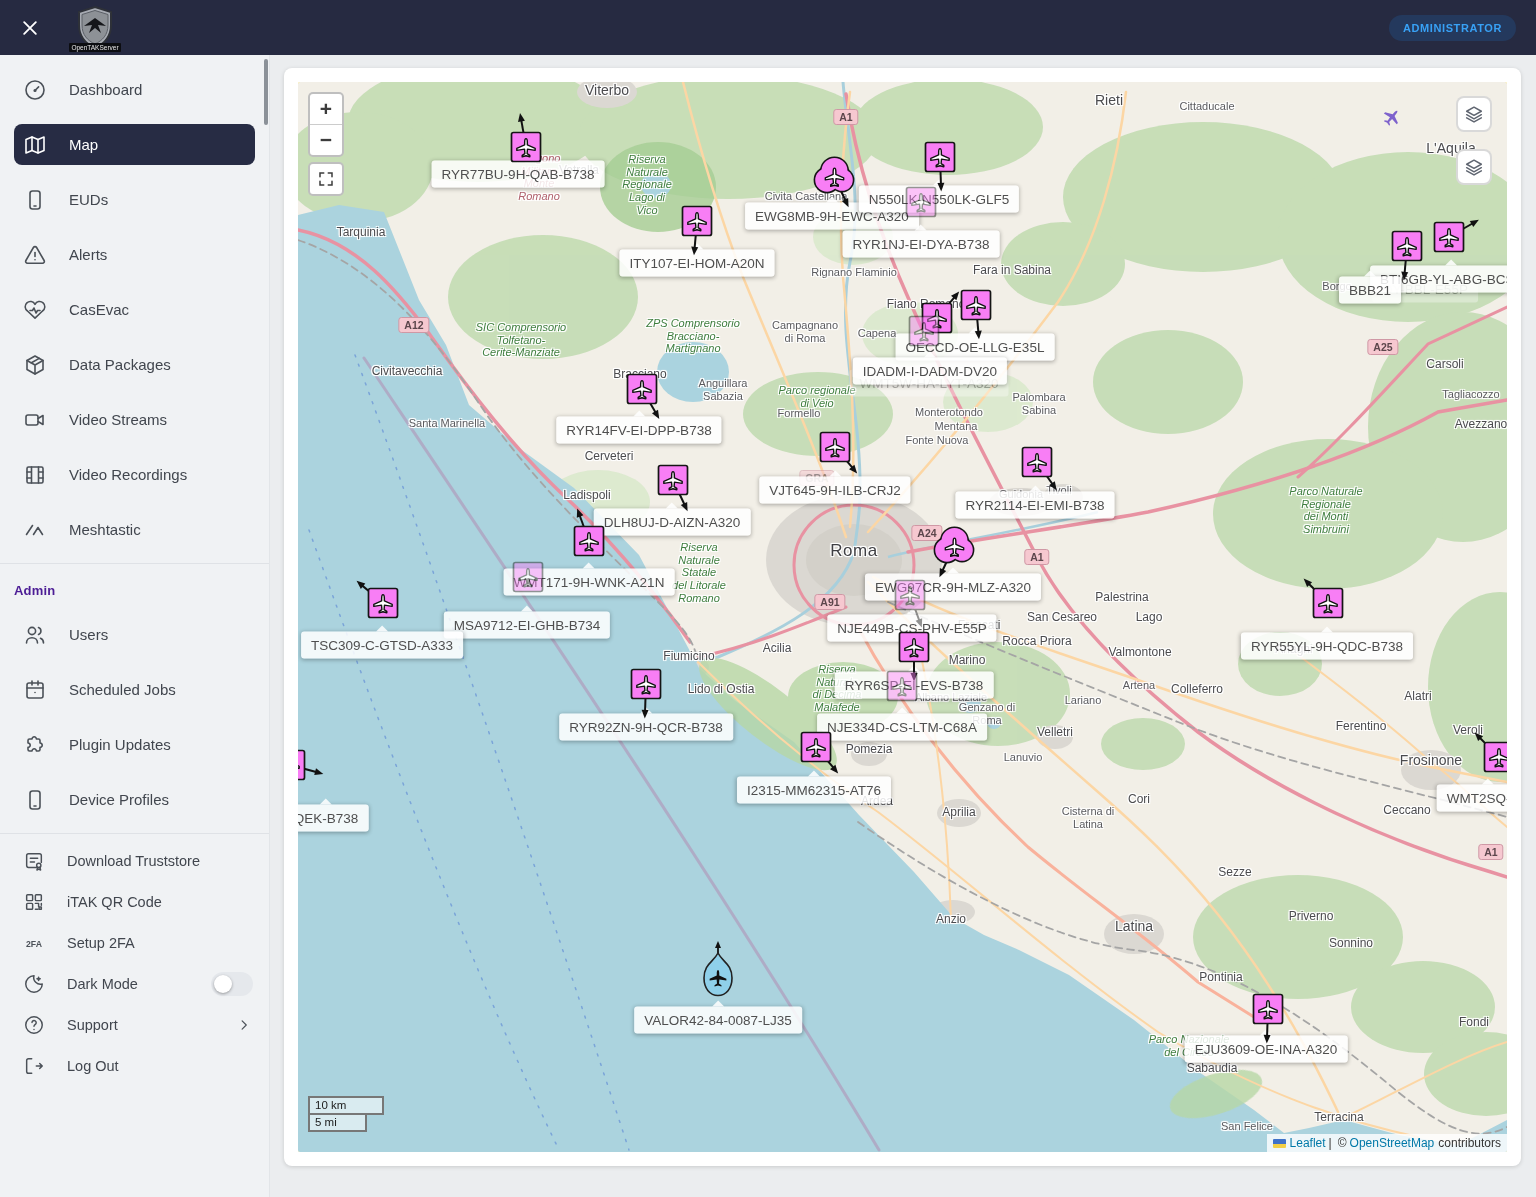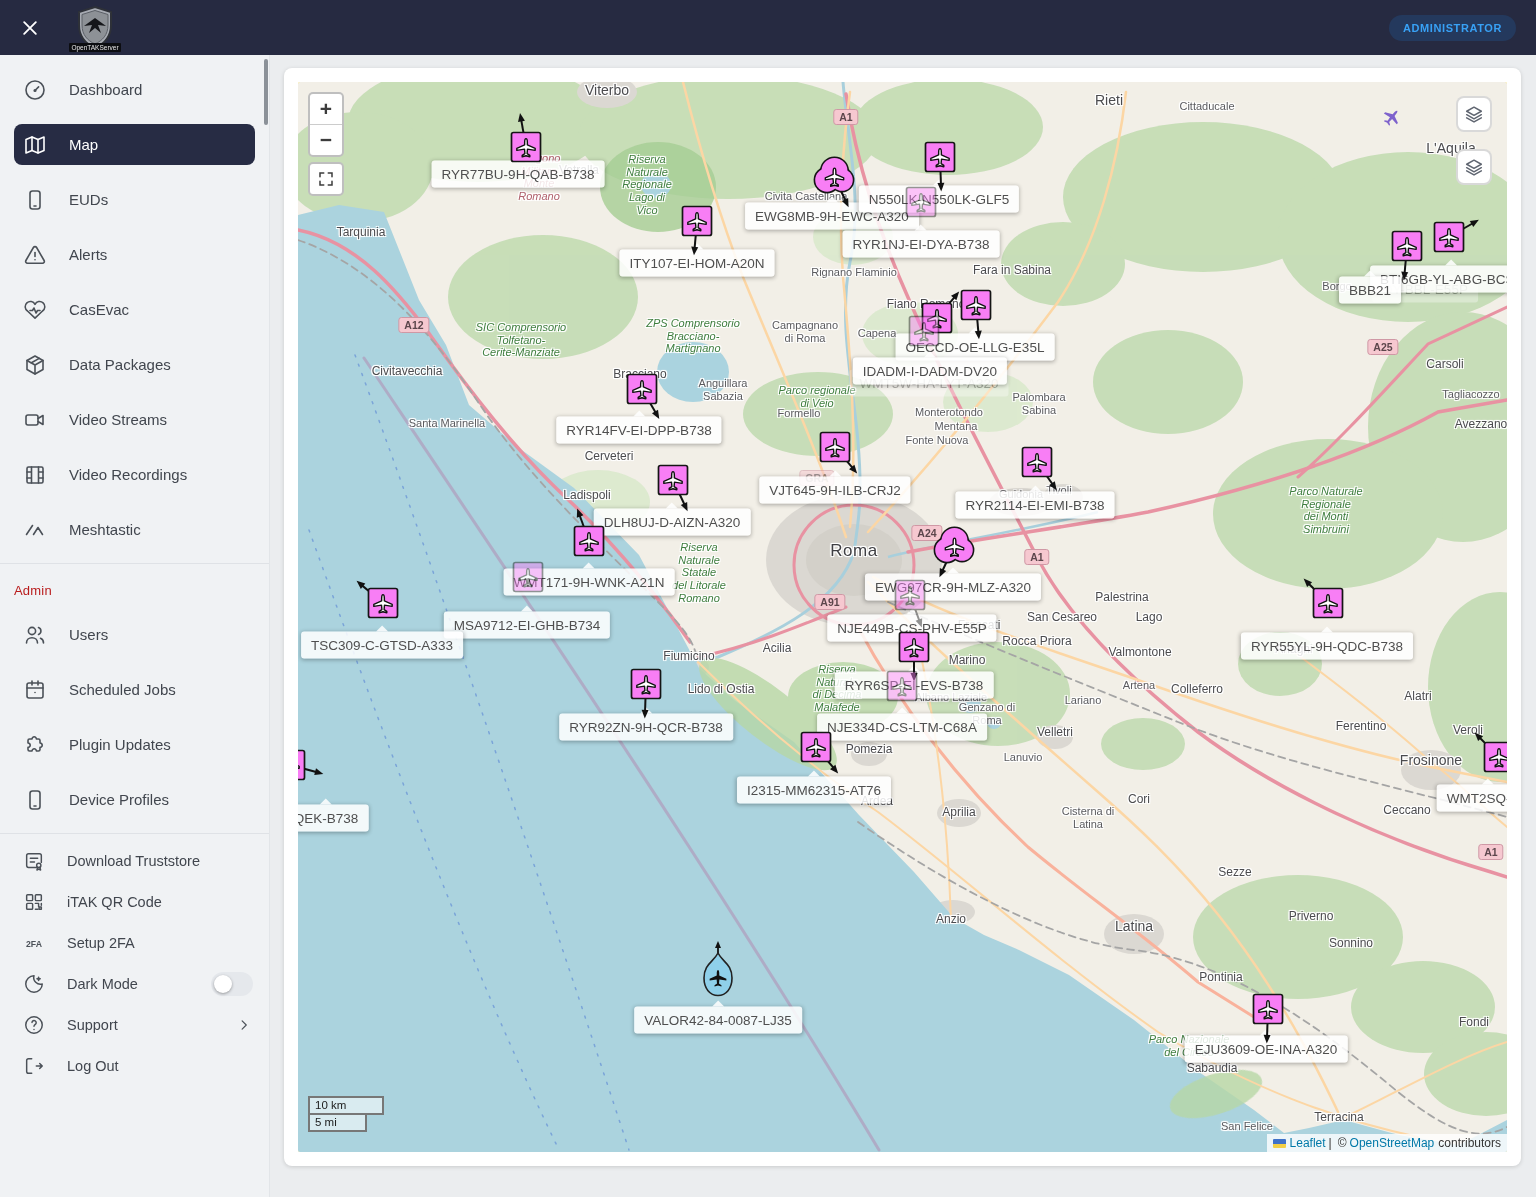--- a/index.html
+++ b/index.html
@@ -18,21 +18,21 @@
     padding-top:7px;position:relative;flex:none;}
   .sb-thumb{position:absolute;top:4px;right:1px;width:4px;height:66px;border-radius:2px;background:#6a7079;opacity:.75;}
   .sb-item{display:flex;align-items:center;height:55px;padding:0 16px 0 23px;color:#41464e;font-size:15px;cursor:pointer;}
   .sb-item.s2{height:41px;font-size:14.5px;}
   .sb-item .ic{width:24px;height:24px;color:#4b5158;flex:none;}
   .sb-item.s2 .ic{width:22px;height:22px;}
   .ic svg{width:100%;height:100%;fill:none;stroke:currentColor;stroke-width:1.6;stroke-linecap:round;stroke-linejoin:round;}
   .sb-label{margin-left:22px;white-space:nowrap;}
   .sb-item.active{background:#272c44;color:#fff;margin:7px 14px;height:41px;padding:0 0 0 9px;border-radius:8px;}
   .sb-item.active .ic{color:#fff;}
-  .sb-header{font-size:13px;font-weight:normal;color:#b91c1c;padding:13px 14px 9px;letter-spacing:.2px;}
+  .sb-header{font-size:13px;font-weight:bold;color:#4c1d95;padding:13px 14px 9px;letter-spacing:.2px;}
   .sb-divider{height:1px;background:#dfe2e6;margin:6px 0;}
   .toggle{margin-left:auto;width:42px;height:24px;border-radius:12px;background:#e5e8ec;position:relative;flex:none;cursor:pointer;}
   .toggle .knob{position:absolute;left:3px;top:3px;width:18px;height:18px;border-radius:50%;background:#fff;box-shadow:0 1px 3px rgba(0,0,0,.35);}
   .chev{margin-left:auto;width:18px!important;height:18px!important;color:#565c64;}
   
   .main{flex:1;padding:13px 14px 31px;box-sizing:border-box;}
   .map-card{background:#fff;border-radius:8px;box-shadow:0 1px 4px rgba(0,0,0,.15);padding:14px;width:1209px;height:1070px;}
   #map{position:relative;width:1209px;height:1070px;overflow:hidden;background:#fde047;border-radius:2px;cursor:grab;}
   #terrain{position:absolute;left:0;top:0;z-index:1;}
   

